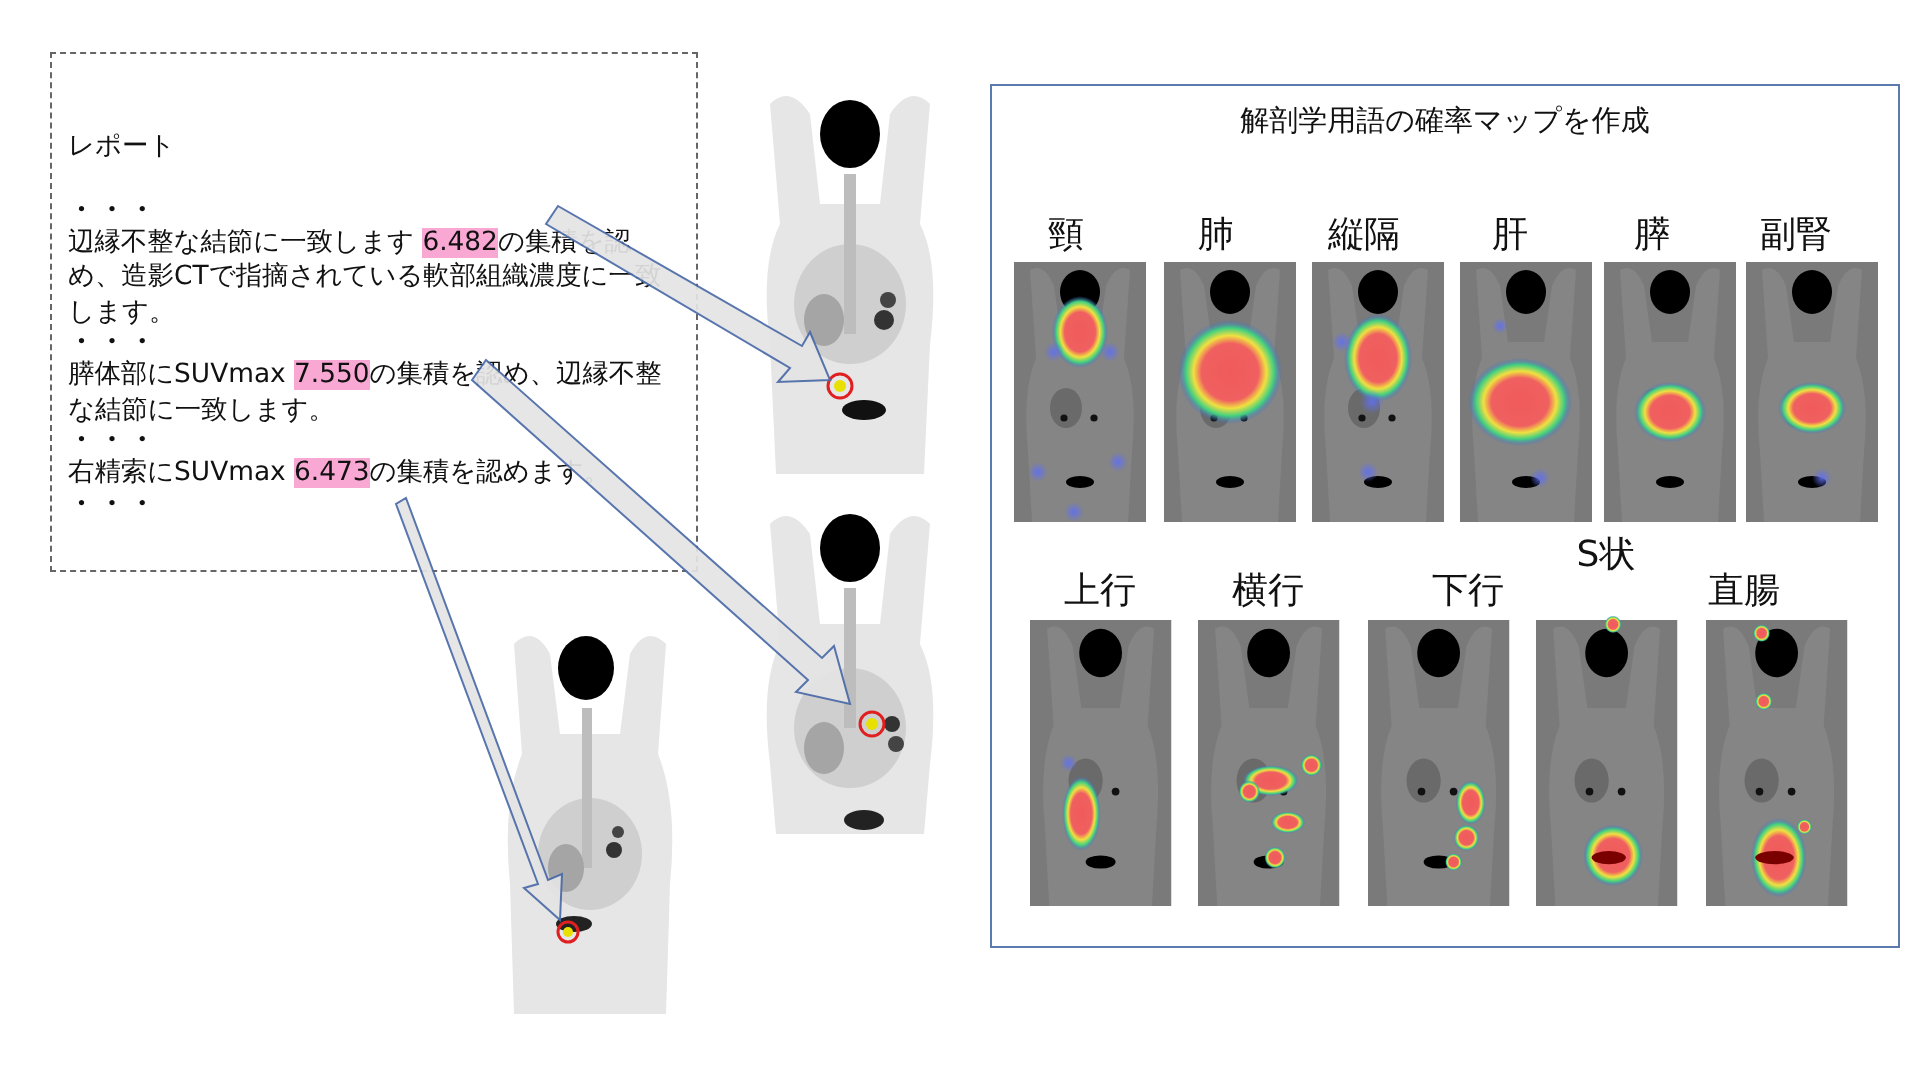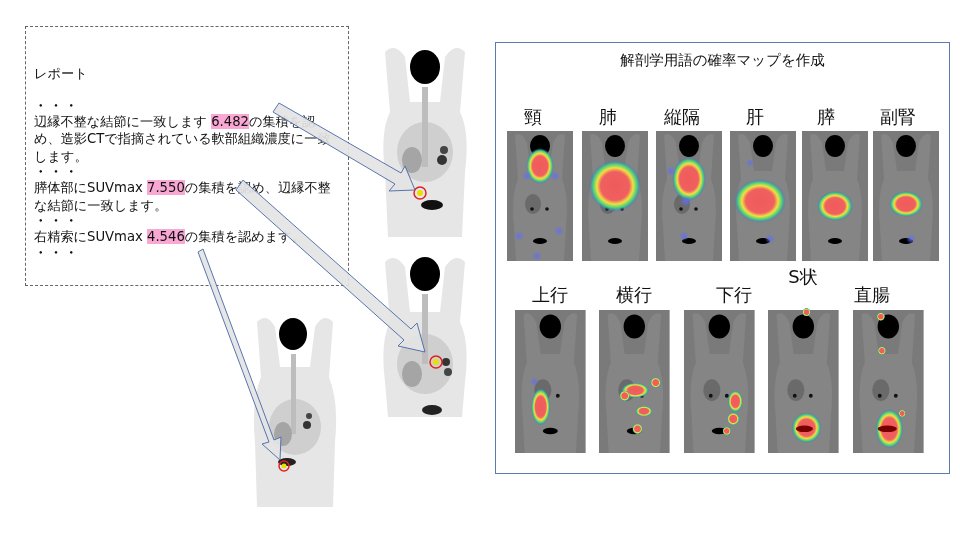--- a/index.html
+++ b/index.html
@@ -25,21 +25,21 @@
   <div class="dots">・・・</div>
   <div>
     <span>辺縁不整な結節に一致します </span><span class="hl">6.482</span><span>の集積を認め、造影CTで指摘されている軟部組織濃度に一致します。</span>
   </div>
   <div class="dots">・・・</div>
   <div>
     <span>膵体部にSUVmax </span><span class="hl">7.550</span><span>の集積を認め、辺縁不整な結節に一致します。</span>
   </div>
   <div class="dots">・・・</div>
   <div>
-    <span>右精索にSUVmax </span><span class="hl">4.546</span><span>の集積を認めます。</span>
+    <span>右精索にSUVmax </span><span class="hl">6.473</span><span>の集積を認めます。</span>
   </div>
   <div class="dots">・・・</div>
 </div>
 
 <svg class="pet" style="left:370px;top:42px" width="110" height="200" viewBox="0 0 110 200">
   <g fill="#e6e6e6">
     <path d="M15 10 Q25 0 35 15 L40 60 L70 60 L75 15 Q85 0 95 10 L90 70 Q100 90 95 130 L92 195 L18 195 L15 130 Q10 90 20 70 Z"></path>
   </g>
   <g fill="#cfcfcf">
       <ellipse cx="55" cy="110" rx="28" ry="30"></ellipse>

